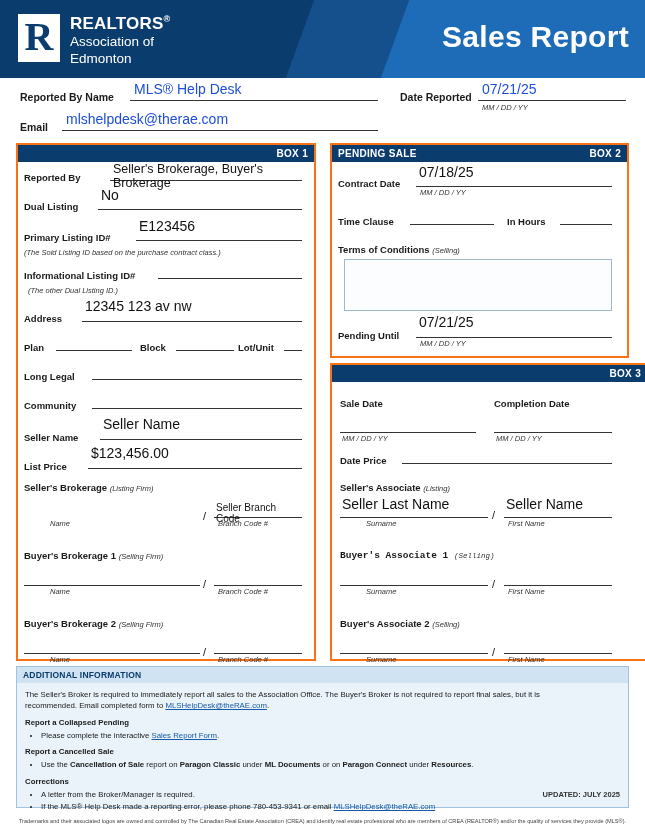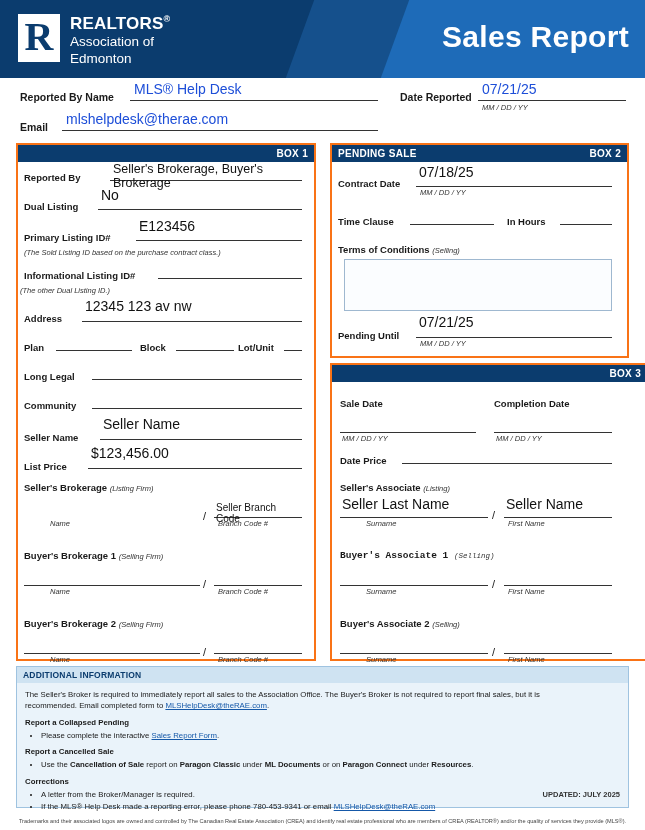--- a/index.html
+++ b/index.html
@@ -188,21 +188,21 @@
         <div class="hand" style="height:22px; padding-left:3px;">E123456</div>
         <div class="und"></div>
       </div>
       <div class="abs note" style="left:6px; top:86px;">(The Sold Listing ID based on the purchase contract class.)</div>
 
       <div class="abs fl-label" style="left:6px; top:108px;">Informational Listing ID#</div>
       <div class="abs" style="left:140px; top:95px; width:144px;">
         <div class="hand" style="height:21px; padding-left:3px;"></div>
         <div class="und"></div>
       </div>
-      <div class="abs note" style="left:2px; top:124px;">(The other Dual Listing ID.)</div>
+      <div class="abs note" style="left:10px; top:124px;">(The other Dual Listing ID.)</div>
 
       <div class="abs fl-label" style="left:6px; top:151px;">Address</div>
       <div class="abs" style="left:64px; top:136px; width:220px;">
         <div class="hand" style="height:23px; padding-left:3px;">12345 123 av nw</div>
         <div class="und"></div>
       </div>
 
       <div class="abs fl-label" style="left:6px; top:180px;">Plan</div>
       <div class="abs" style="left:38px; top:168px; width:76px;">
         <div style="height:20px;"></div>

